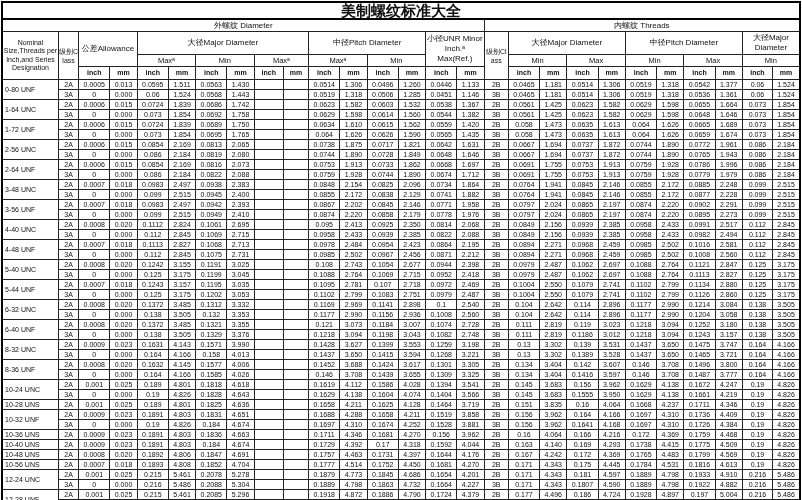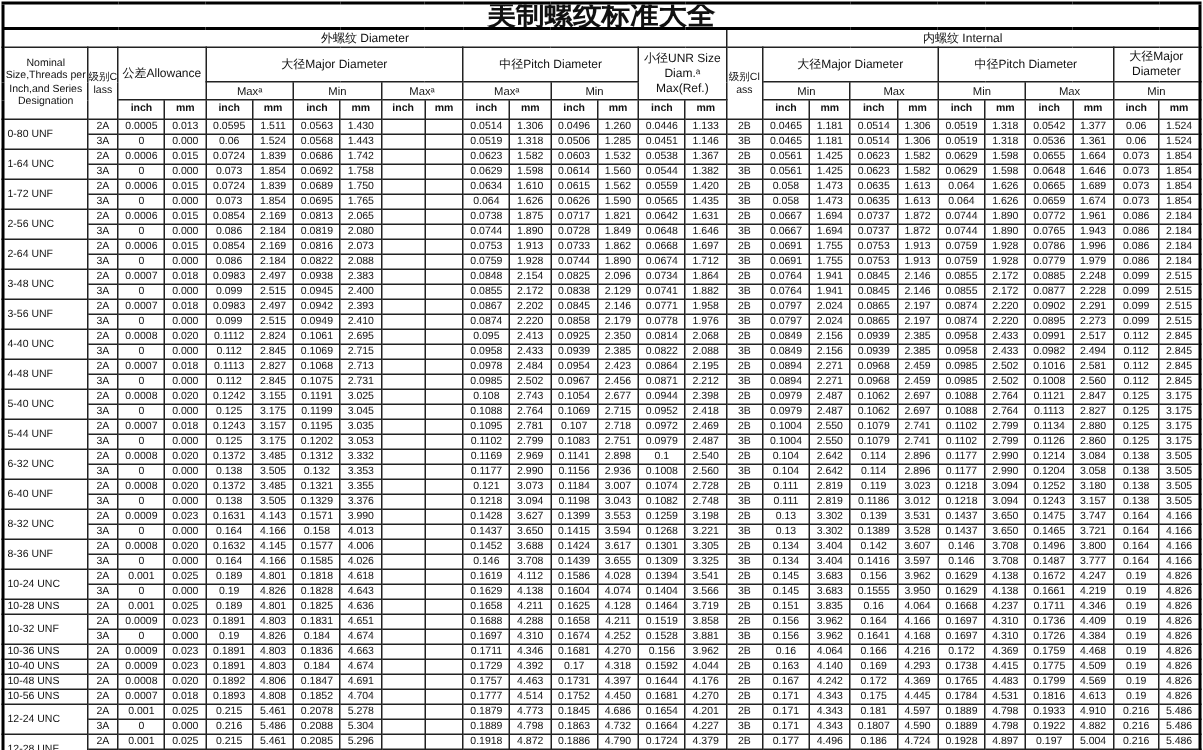--- a/index.html
+++ b/index.html
@@ -1,20 +1,20 @@
 <!DOCTYPE html>
 <html><head>
 <meta charset="utf-8">
 <style>
   html,body{margin:0;padding:0;background:#fff;}
   body{width:802px;height:500px;overflow:hidden;font-family:"Liberation Sans",sans-serif;color:#111;}
   table{border-collapse:collapse;table-layout:fixed;width:800px;margin:1px 0 0 1px;background:#fff;}
   th,td{border:1px solid #222;padding:0;text-align:center;overflow:hidden;white-space:nowrap;}
   thead th{font-weight:normal;}
-  .title-row th{border-top:2px solid #000;border-bottom:2px solid #000;font-size:19px;font-weight:bold;height:15px;line-height:15px;}
+  .title-row th{border-top:2px solid #000;border-bottom:2px solid #000;font-size:15px;font-weight:bold;height:15px;line-height:15px;}
   .banner-row th{font-size:8px;height:11px;line-height:11px;}
   .group-row th{font-size:8px;height:22px;line-height:10px;white-space:normal;}
   .minmax-row th{font-size:7.5px;height:11px;line-height:11px;margin-top:29px;}
   .unit-row th{font-size:7px;font-weight:bold;height:12px;line-height:12px;}
   .nominal-hd{font-size:7px !important;white-space:normal !important;line-height:8.5px !important;}
   .class-hd{font-size:7px !important;white-space:normal !important;line-height:9px !important;word-break:break-all;}
   tbody td{font-size:7px;height:9px;line-height:9px;}
   tbody td.lbl{text-align:left;padding-left:2px;font-size:7px;}
   table{border:2px solid #000;}
 </style>
@@ -50,29 +50,29 @@
       <col style="width:27px">
     <col style="width:30px">
       <col style="width:27px">
   </colgroup>
   <thead>
     <tr class="title-row">
       <th colspan="27">美制螺纹标准大全</th>
     </tr>
     <tr class="banner-row">
       <th colspan="16">外螺纹 Diameter</th>
-      <th colspan="11">内螺纹 Internal</th>
+      <th colspan="11">内螺纹 Threads</th>
     </tr>
     <tr class="group-row">
       <th rowspan="3" class="nominal-hd">Nominal Size,Threads per Inch,and Series Designation</th>
       <th rowspan="3" class="class-hd">级别Class</th>
       <th colspan="2" rowspan="2">公差Allowance</th>
       <th colspan="6">大径Major Diameter</th>
       <th colspan="4">中径Pitch Diameter</th>
-      <th colspan="2" rowspan="2">小径UNR Size Diam.ᵃ Max(Ref.)</th>
+      <th colspan="2" rowspan="2">小径UNR Minor Inch.ᵃ Max(Ref.)</th>
       <th rowspan="3" class="class-hd">级别Class</th>
       <th colspan="4">大径Major Diameter</th>
       <th colspan="4">中径Pitch Diameter</th>
       <th colspan="2">大径Major Diameter</th>
     </tr>
     <tr class="minmax-row">
       <th colspan="2">Maxᵃ</th>
       <th colspan="2">Min</th>
       <th colspan="2">Maxᵃ</th>
       <th colspan="2">Maxᵃ</th>

